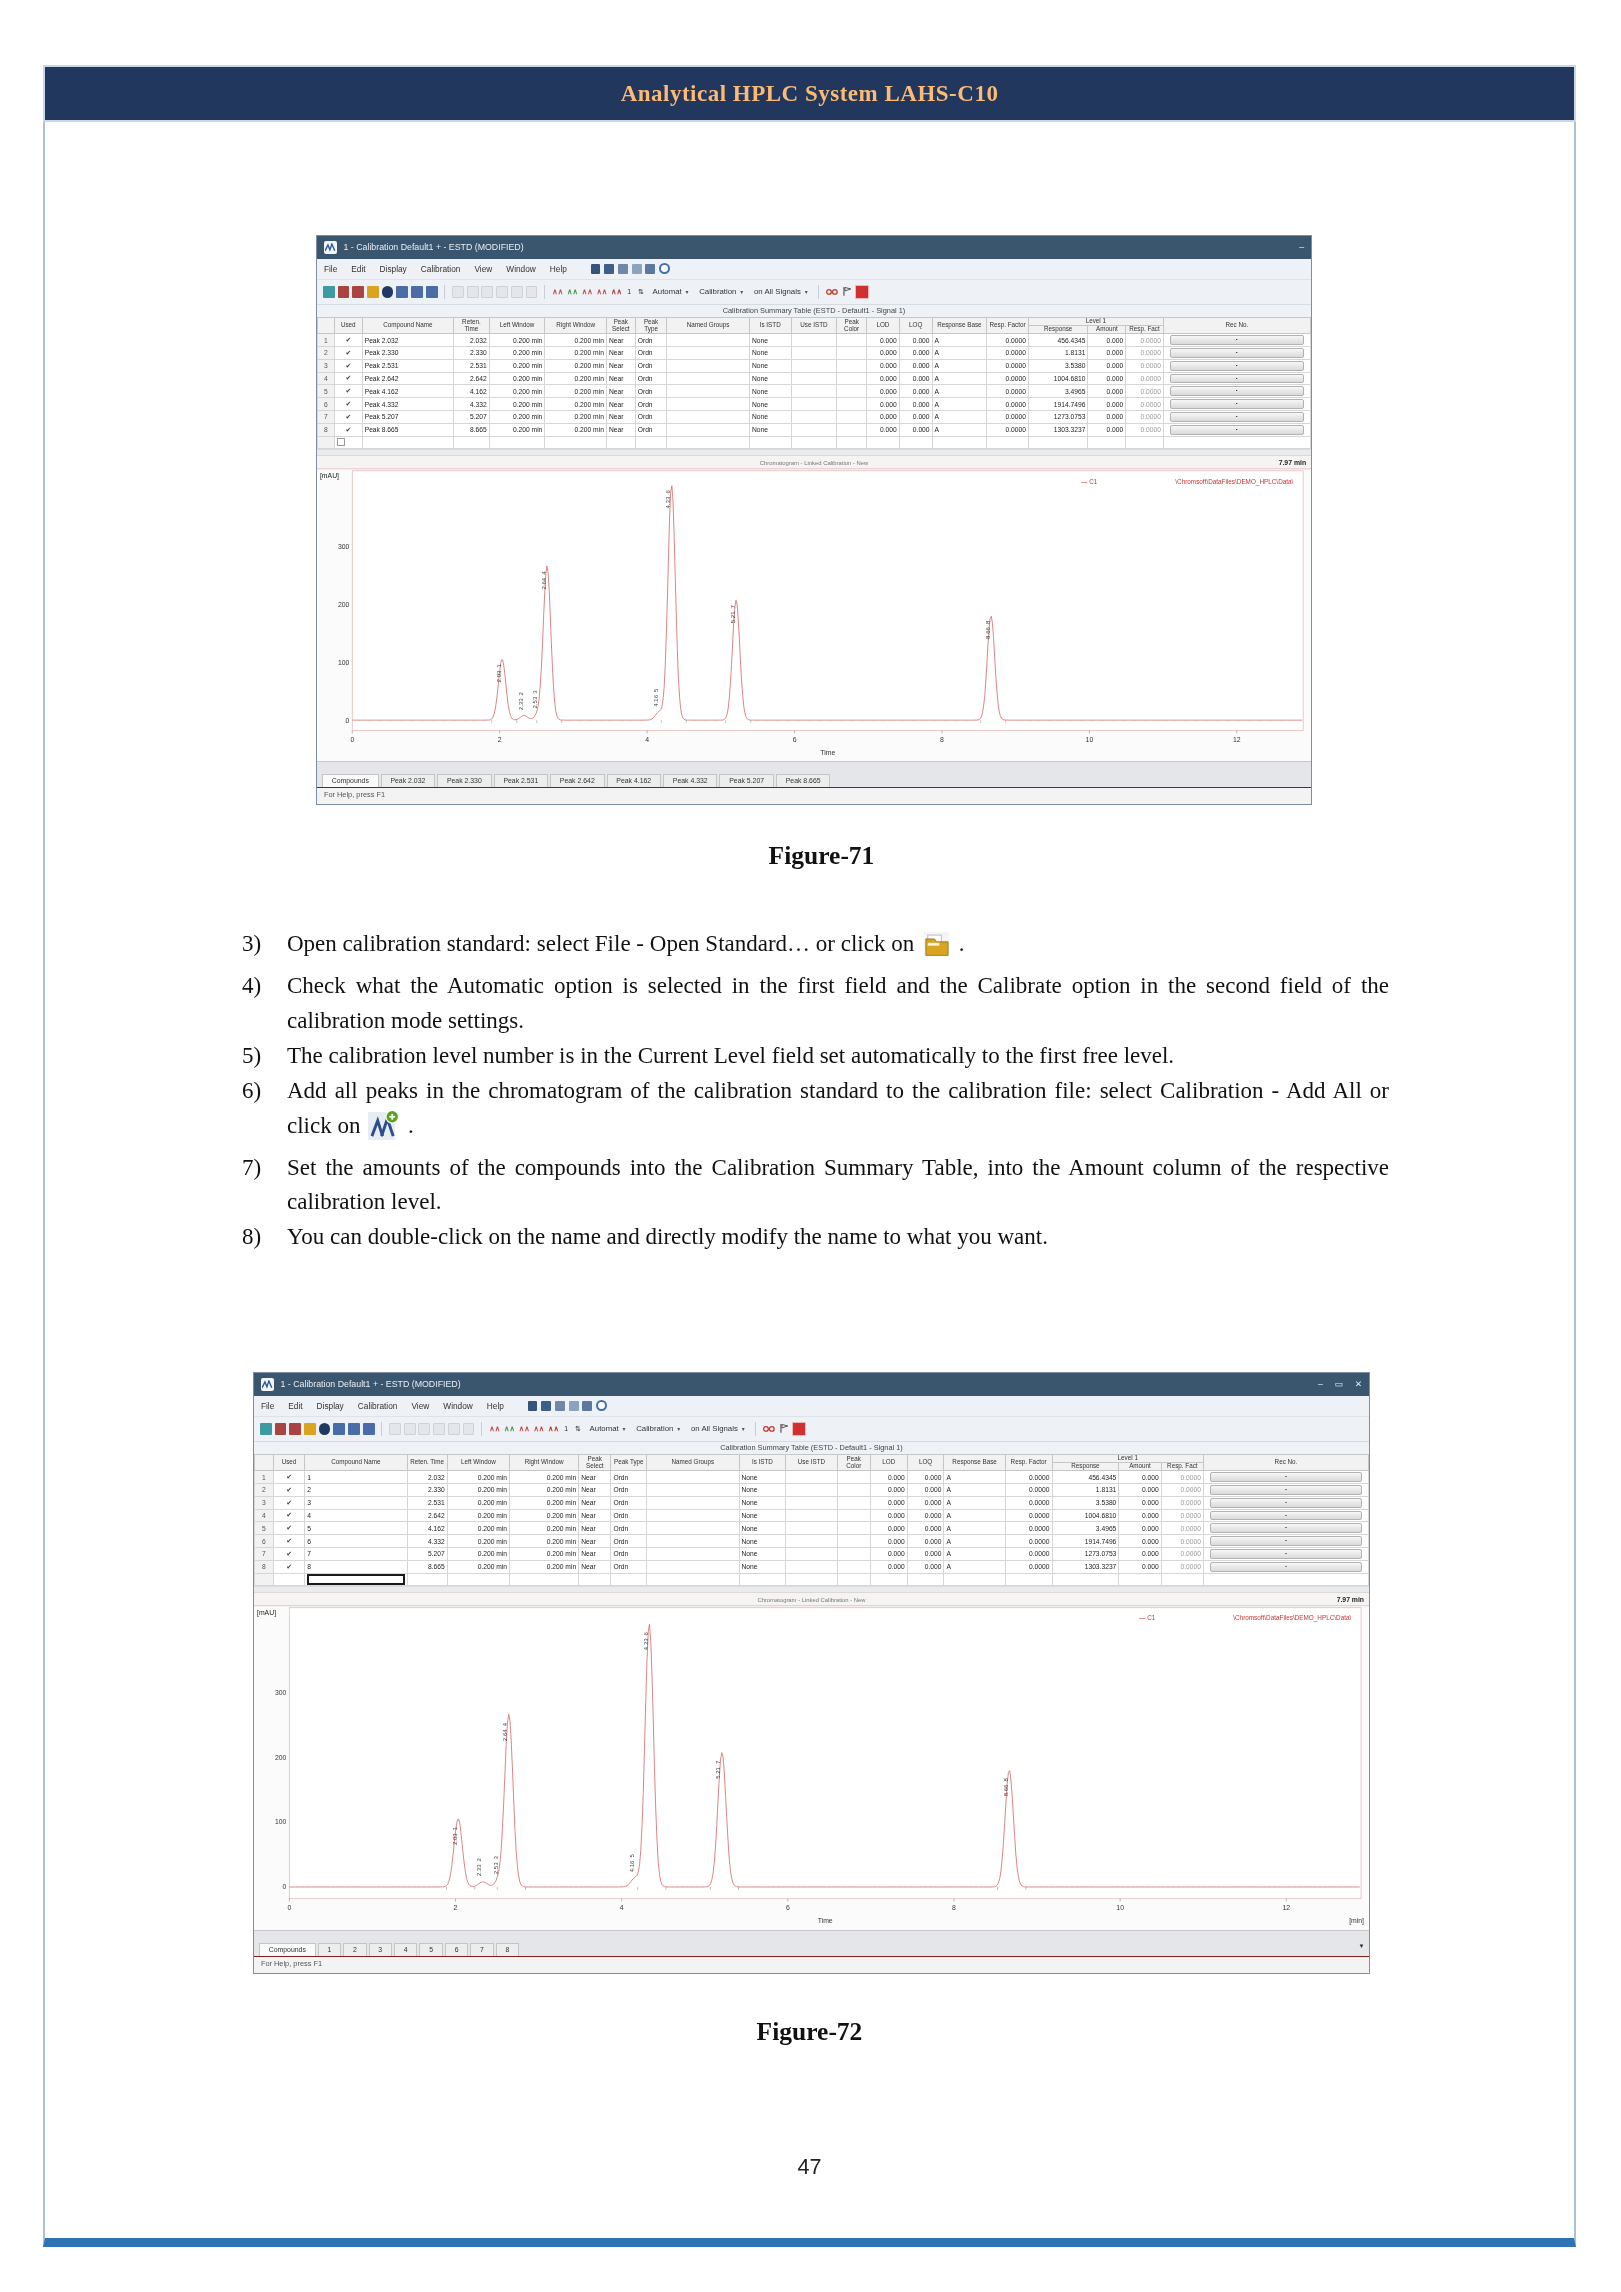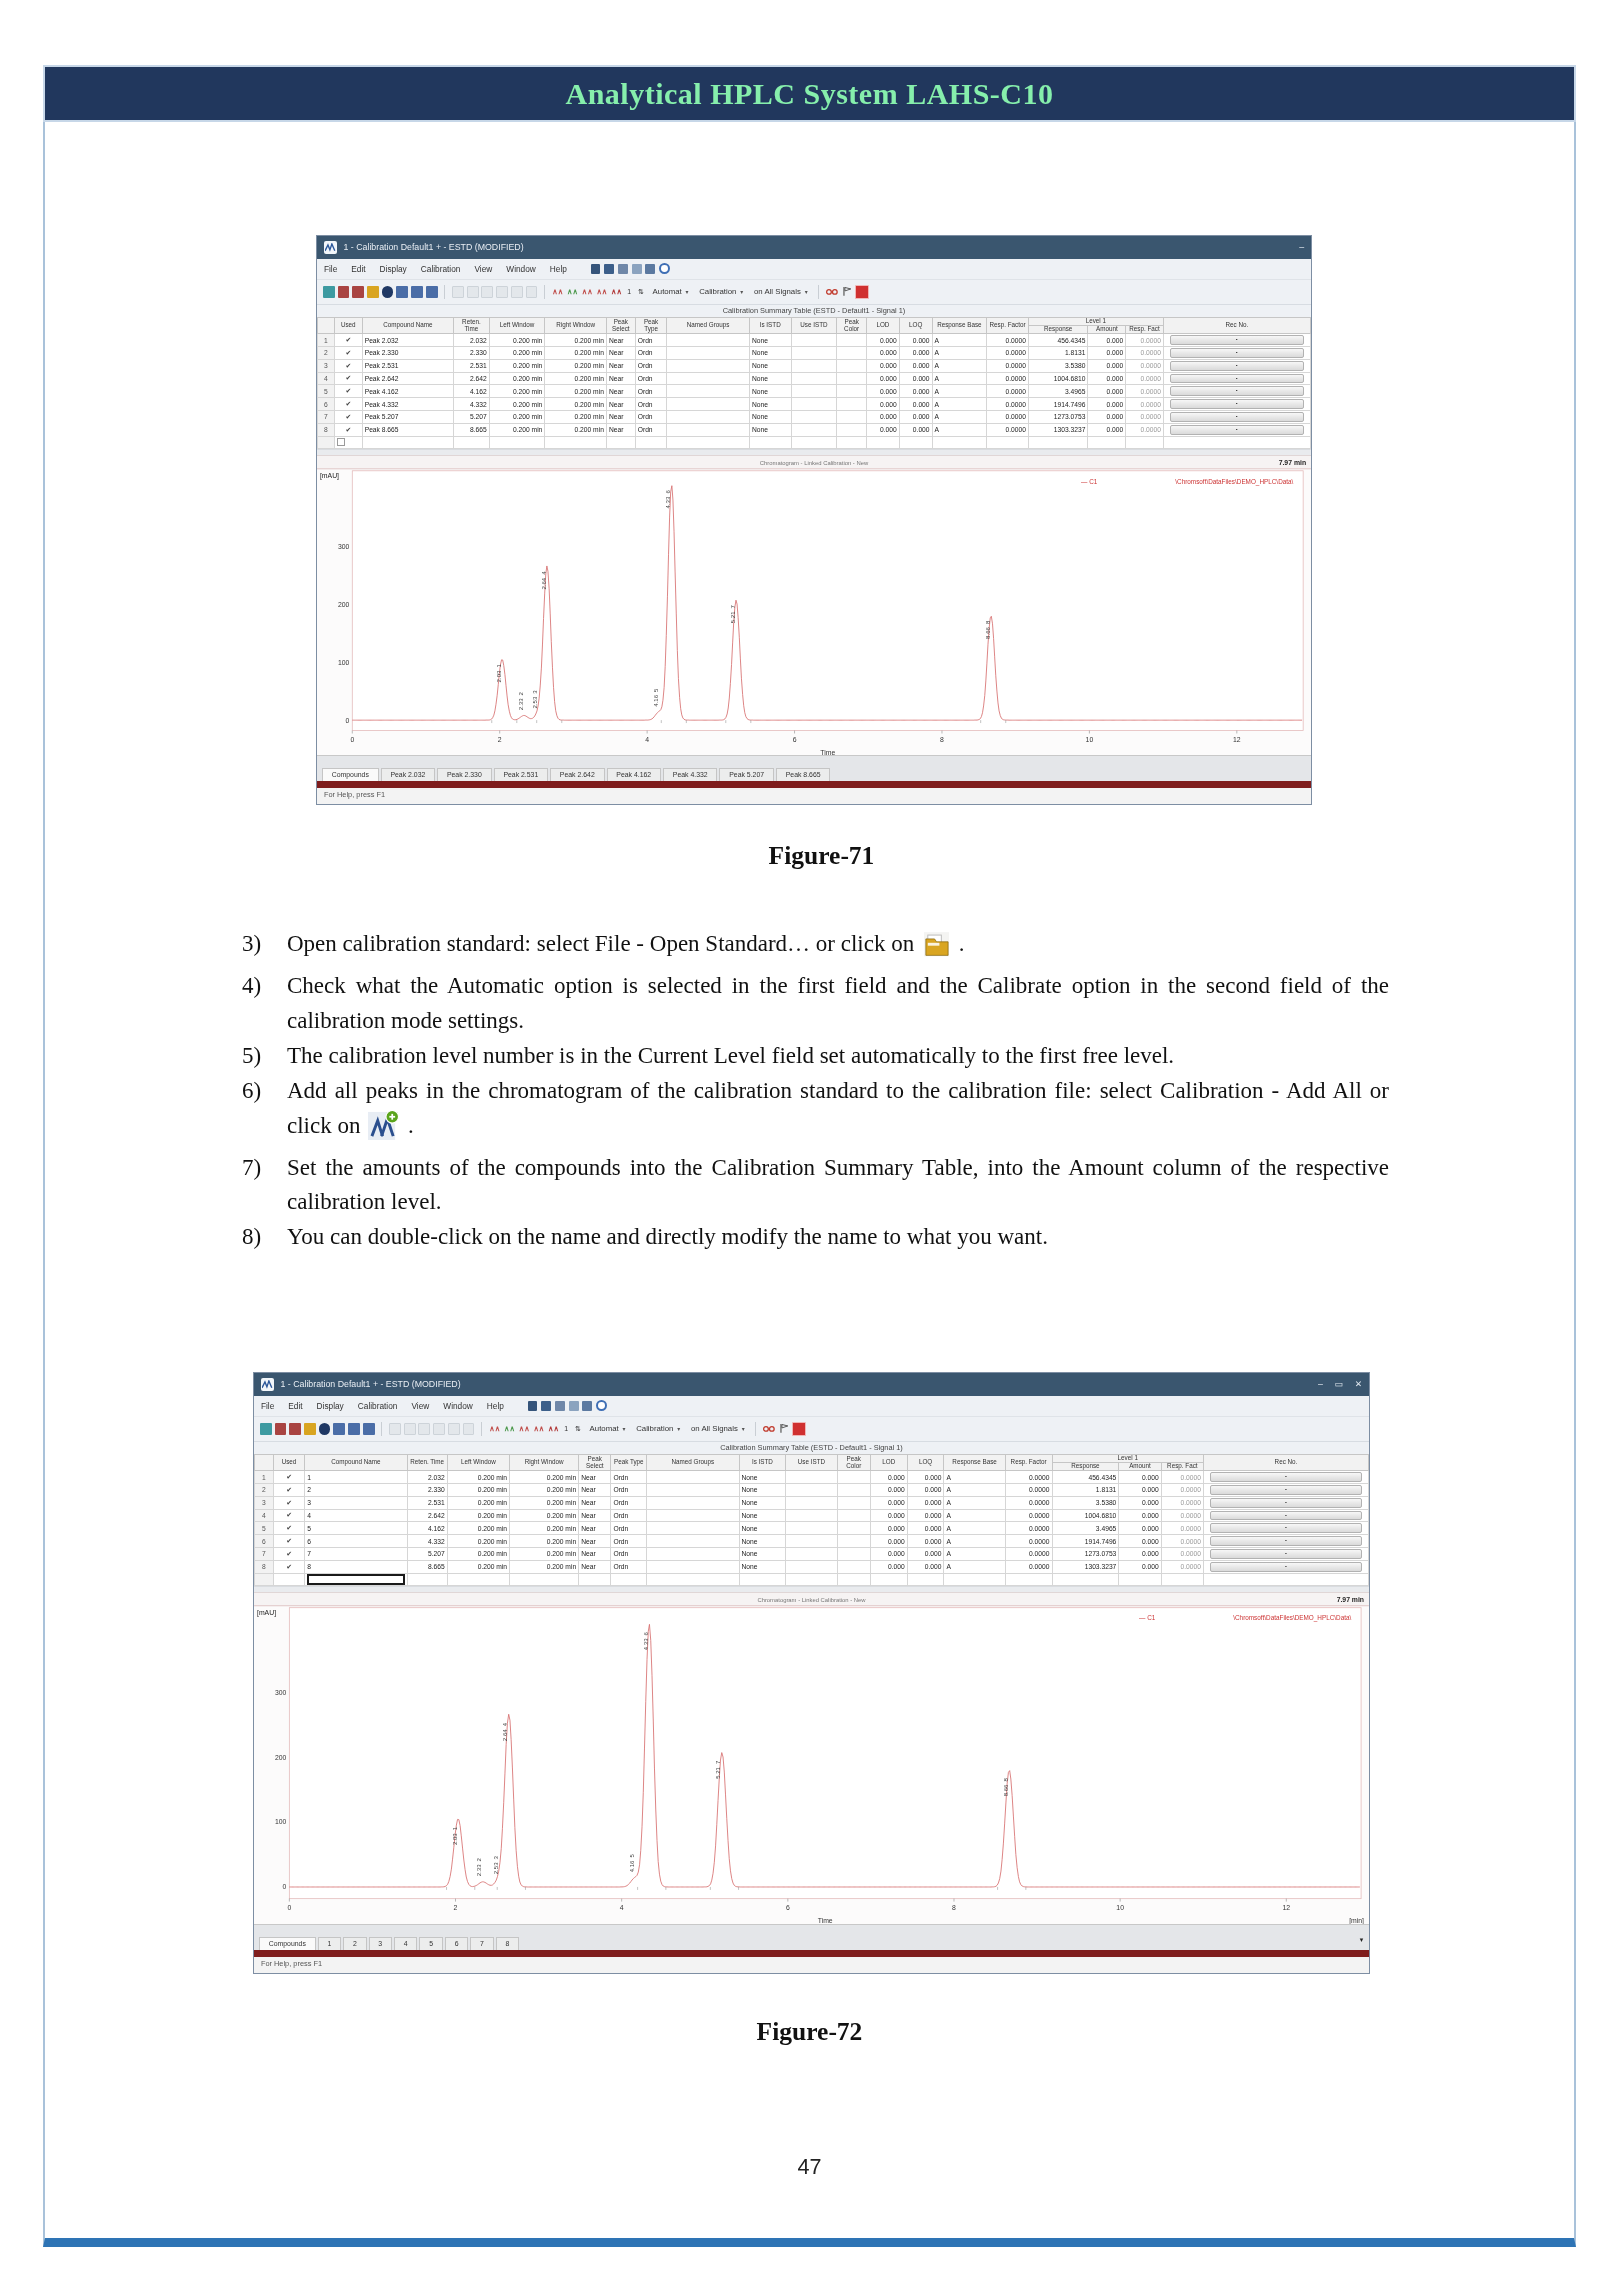--- a/index.html
+++ b/index.html
@@ -1,21 +1,21 @@
 <!DOCTYPE html>
 <html><head>
 <meta charset="utf-8">
 <style>
   html,body{margin:0;padding:0;}
   body{width:1621px;height:2293px;position:relative;background:#fff;font-family:"Liberation Serif",serif;color:#111;}
   .frame{position:absolute;left:43px;top:65px;width:1533px;height:2182px;box-sizing:border-box;
          border-left:2.9px solid #a9c2da;border-right:2.9px solid #a9c2da;border-bottom:9.8px solid #2e74b5;}
   .banner{position:absolute;left:43px;top:65px;width:1533px;height:57px;box-sizing:border-box;
-          background:#21375d;border:2px solid #c7d7e8;color:#86efac;text-align:center;
-          font-weight:bold;font-size:30px;line-height:53px;letter-spacing:0.5px;}
+          background:#21375d;border:2px solid #c7d7e8;color:#fdba74;text-align:center;
+          font-weight:bold;font-size:23px;line-height:53px;letter-spacing:0.5px;}
   .figcap{position:absolute;left:43px;width:1533px;text-align:center;font-weight:bold;font-size:25.5px;color:#111;}
   .pagenum{position:absolute;left:43px;width:1533px;text-align:center;font-size:21.6px;color:#222;font-family:"Liberation Sans",sans-serif;}
   
   .instr{position:absolute;left:242px;top:927px;width:1147px;font-size:23px;line-height:1.52;}
   .irow{display:flex;}
   .inum{flex:0 0 45px;}
   .itext{flex:1;text-align:justify;}
   .inline-icon{display:inline-block;vertical-align:-6.9px;margin:0 2px;}
   
   .shot{position:absolute;background:#fff;border:1px solid #7d8ea3;display:flex;flex-direction:column;
@@ -52,21 +52,21 @@
   .cb-empty{display:inline-block;width:5.9px;height:5.9px;border:1px solid #9a9a9a;background:#fff;}
   .editbox{height:7.8px;border:2px solid #1a1a1a;background:#fff;margin:0;}
   .tgap{height:4.9px;background:#e9ebee;flex:0 0 auto;border-top:1px solid #d9dce0;}
   .chrom{flex:1 1 auto;min-height:0;background:#fcfbfb;position:relative;border-top:1px solid #e0d6d6;}
   .chrom svg{position:absolute;left:0;top:0;}
   .s-compounds{height:23.5px;background:#e4e6e9;border-top:1px solid #c8c8c8;display:flex;align-items:flex-end;
         padding:2px 4.9px 0;gap:2px;font-size:6.9px;color:#333;flex:0 0 auto;position:relative;}
   .ctab{background:#eceded;border:1px solid #c5c5c5;border-bottom:none;padding:2.9px 8.8px;white-space:nowrap;}
   .ctab.lead{background:#fafafa;}
   .cmp-arrow{position:absolute;right:5.9px;bottom:5.9px;font-size:6.9px;color:#222;}
-  .s-status{height:15.7px;background:#f3f3f3;border-top:7px solid #7f1d1d;font-size:7.4px;color:#555;
+  .s-status{height:15.7px;background:#f3f3f3;border-top:1px solid #7f1d1d;font-size:7.4px;color:#555;
         line-height:14.7px;padding:0 6.9px;flex:0 0 auto;}
   #shot1{left:316px;top:235px;width:996px;height:570px;}
   #shot2{left:253px;top:1372px;width:1117px;height:602px;}
   #cap71{top:841px;padding-left:12px;}
   #cap72{top:2017px;font-family:Liberation Serif, serif;}
   .pagenum{top:2154px;}
 </style>
 </head>
 <body>
 

